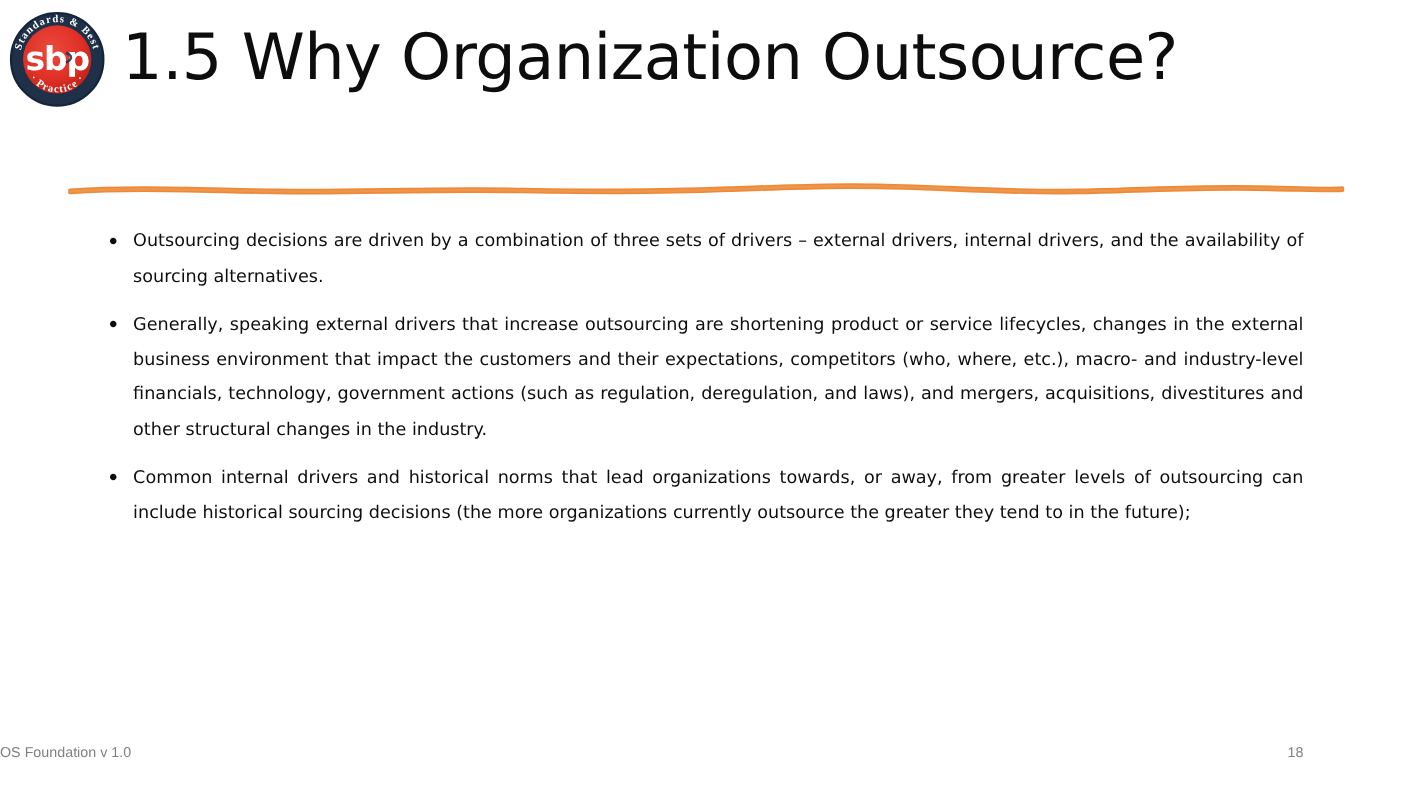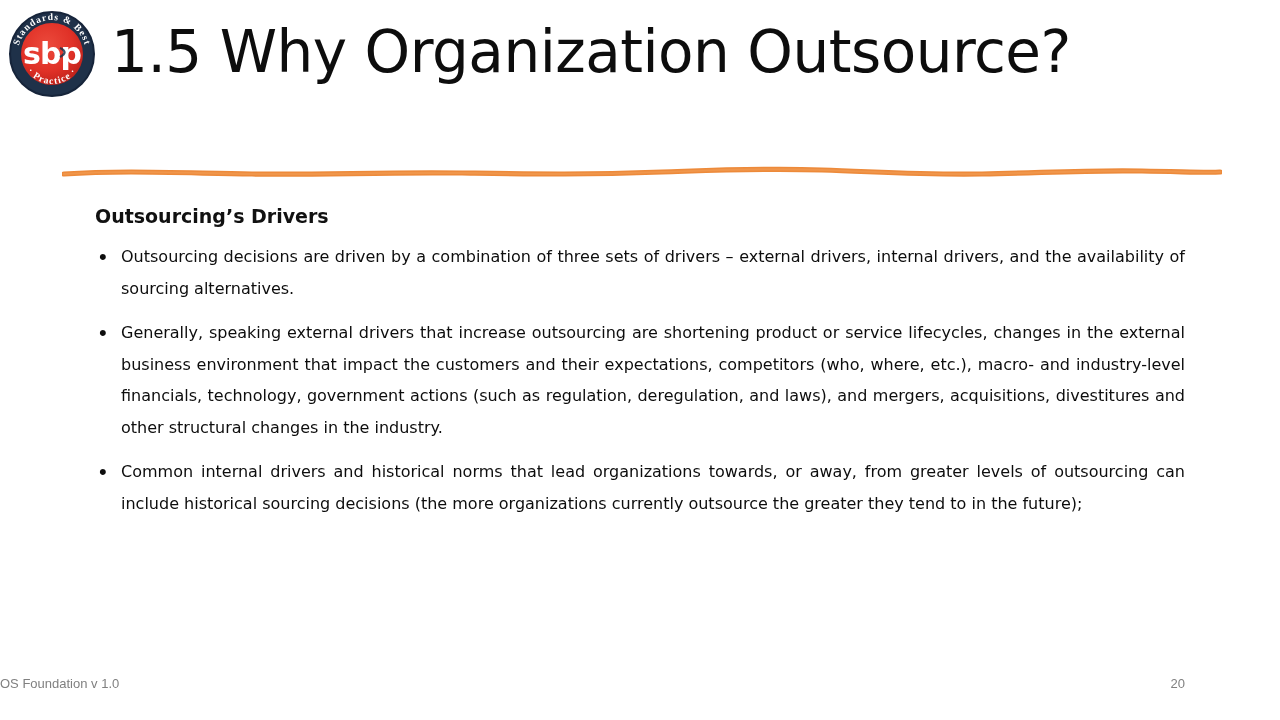--- a/index.html
+++ b/index.html
@@ -153,33 +153,32 @@
              C 1120,13.5 1145,15 1158,14" fill="none" stroke="#ED8A3A" stroke-width="5.2" stroke-linecap="round"></path>
     <path d="M 2,16 C 60,12 120,15 190,16 C 260,17 320,14 400,15
              C 470,16 520,17 600,14 C 660,12 700,10 760,12
              C 820,14 860,17 920,16 C 980,15 1020,12 1080,13
              C 1120,13.5 1145,15 1158,14" fill="none" stroke="#F09A52" stroke-width="2.2" stroke-linecap="round" opacity="0.75"></path>
   </svg>
 </div>
 
 <div id="content">
 
-  <div id="subheading">Outsourcing’s Drivers</div>
 
   <div class="bullet-row">
     <div class="bullet-mark">•</div>
     <div class="bullet-text">Outsourcing decisions are driven by a combination of three sets of drivers – external drivers, internal drivers, and the availability of sourcing alternatives.</div>
   </div>
 
   <div class="bullet-row">
     <div class="bullet-mark">•</div>
     <div class="bullet-text">Generally, speaking external drivers that increase outsourcing are shortening product or service lifecycles, changes in the external business environment that impact the customers and their expectations, competitors (who, where, etc.), macro- and industry-level financials, technology, government actions (such as regulation, deregulation, and laws), and mergers, acquisitions, divestitures and other structural changes in the industry.</div>
   </div>
 
   <div class="bullet-row">
     <div class="bullet-mark">•</div>
     <div class="bullet-text">Common internal drivers and historical norms that lead organizations towards, or away, from greater levels of outsourcing can include historical sourcing decisions (the more organizations currently outsource the greater they tend to in the future);</div>
   </div>
 
 </div>
 
 <div id="footer-text">OS Foundation v 1.0</div>
-<div id="page-number">20</div>
+<div id="page-number">18</div>
 
 </body></html>

